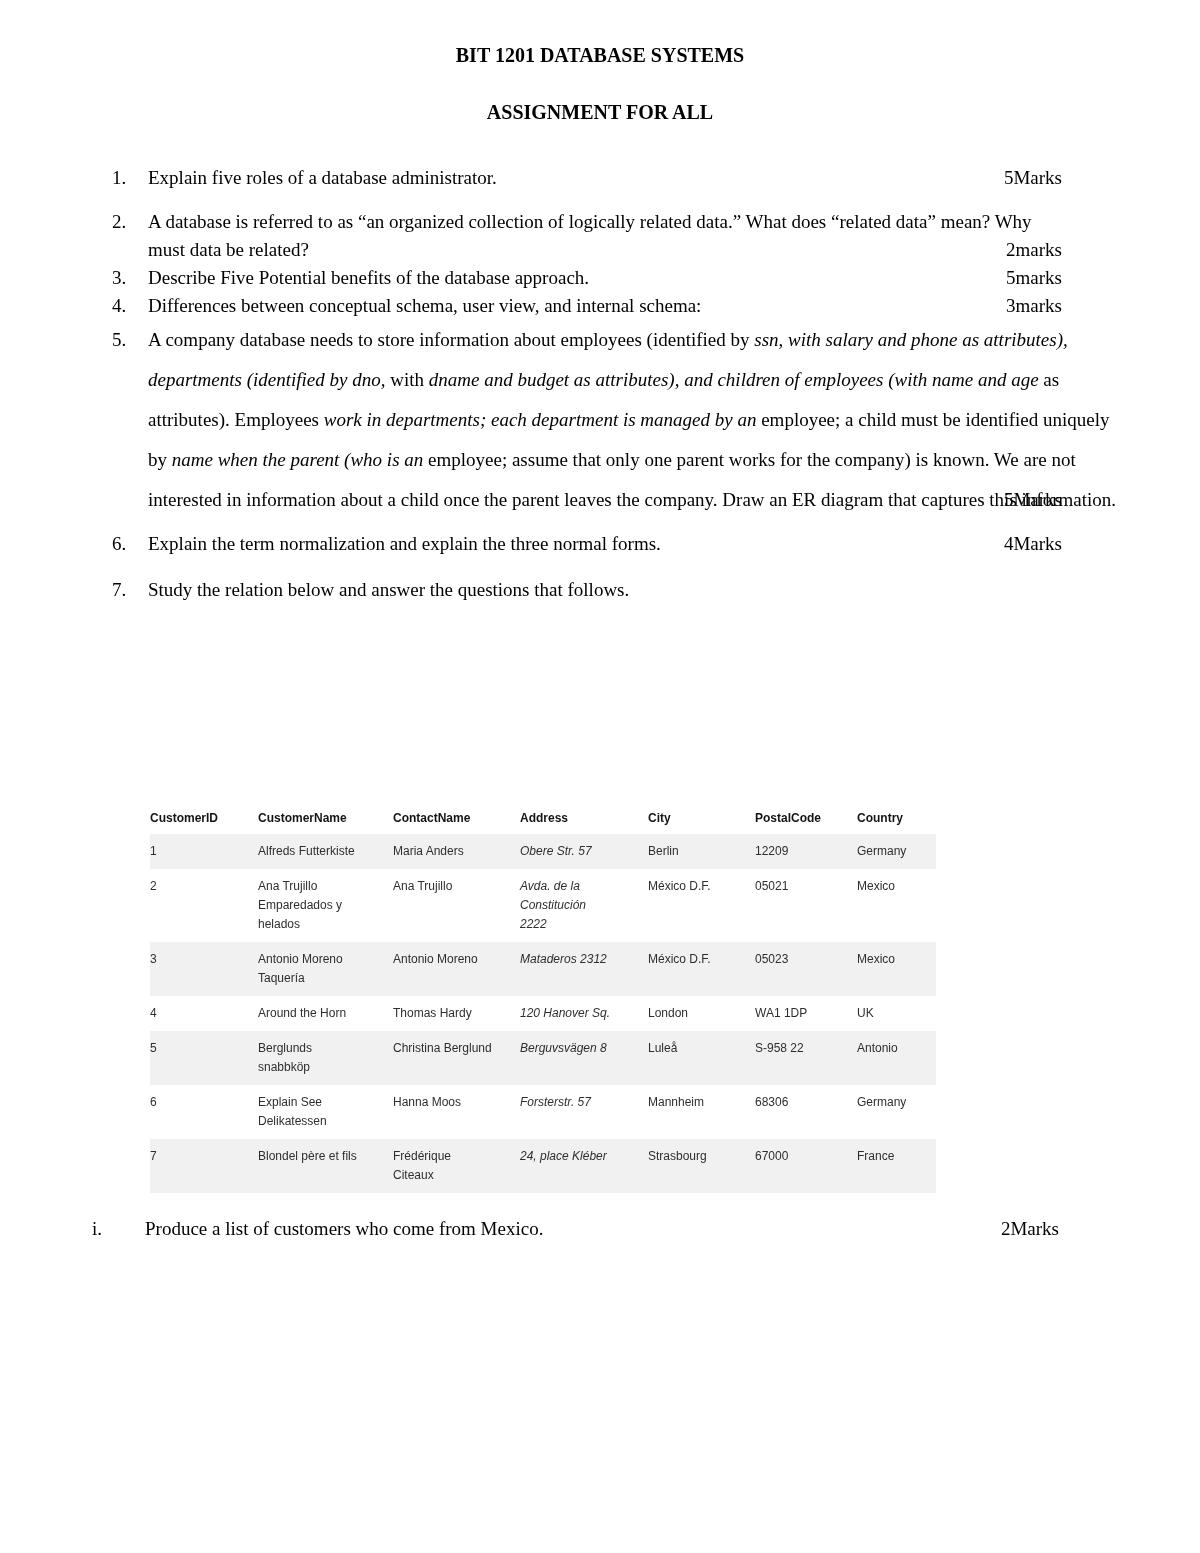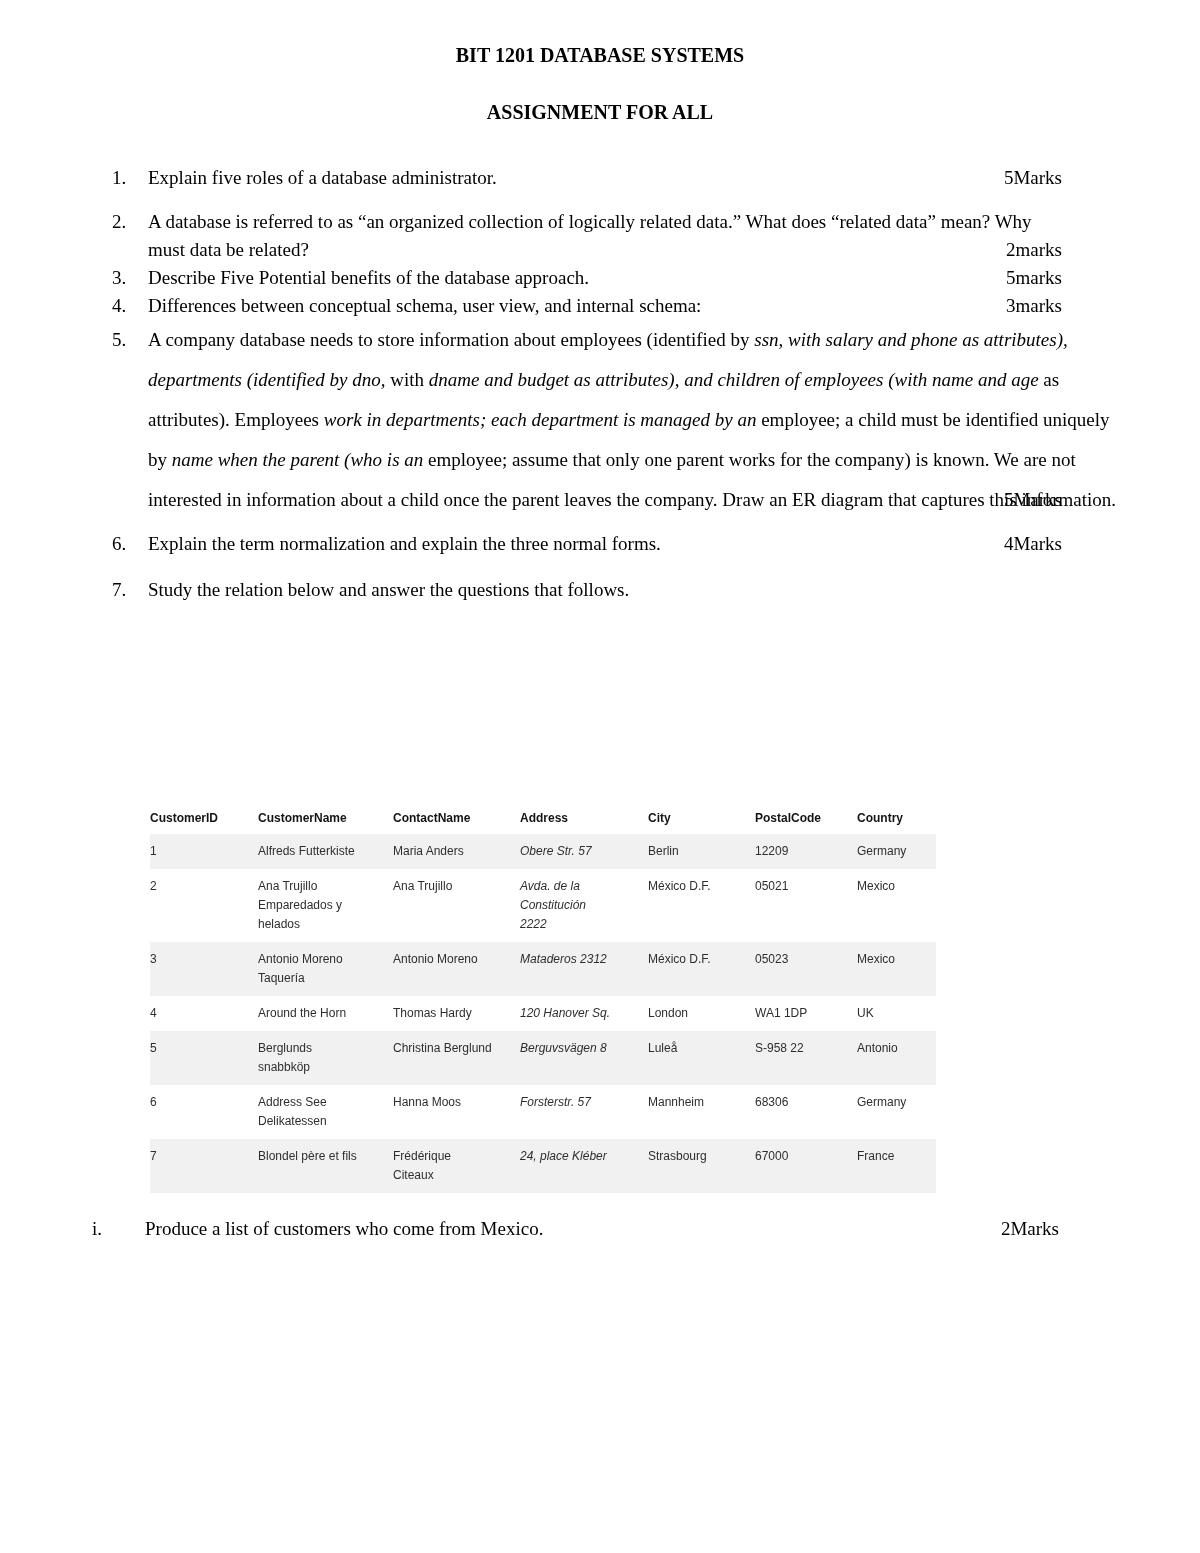--- a/index.html
+++ b/index.html
@@ -205,21 +205,21 @@
             <td>5</td>
             <td>Berglunds snabbköp</td>
             <td>Christina Berglund</td>
             <td class="c-address">Berguvsvägen 8</td>
             <td>Luleå</td>
             <td>S-958 22</td>
             <td class="c-country">Antonio</td>
           </tr>
           <tr>
             <td>6</td>
-            <td>Address See Delikatessen</td>
+            <td>Explain See Delikatessen</td>
             <td>Hanna Moos</td>
             <td class="c-address">Forsterstr. 57</td>
             <td>Mannheim</td>
             <td>68306</td>
             <td class="c-country">Germany</td>
           </tr>
           <tr>
             <td>7</td>
             <td>Blondel père et fils</td>
             <td>Frédérique Citeaux</td>

